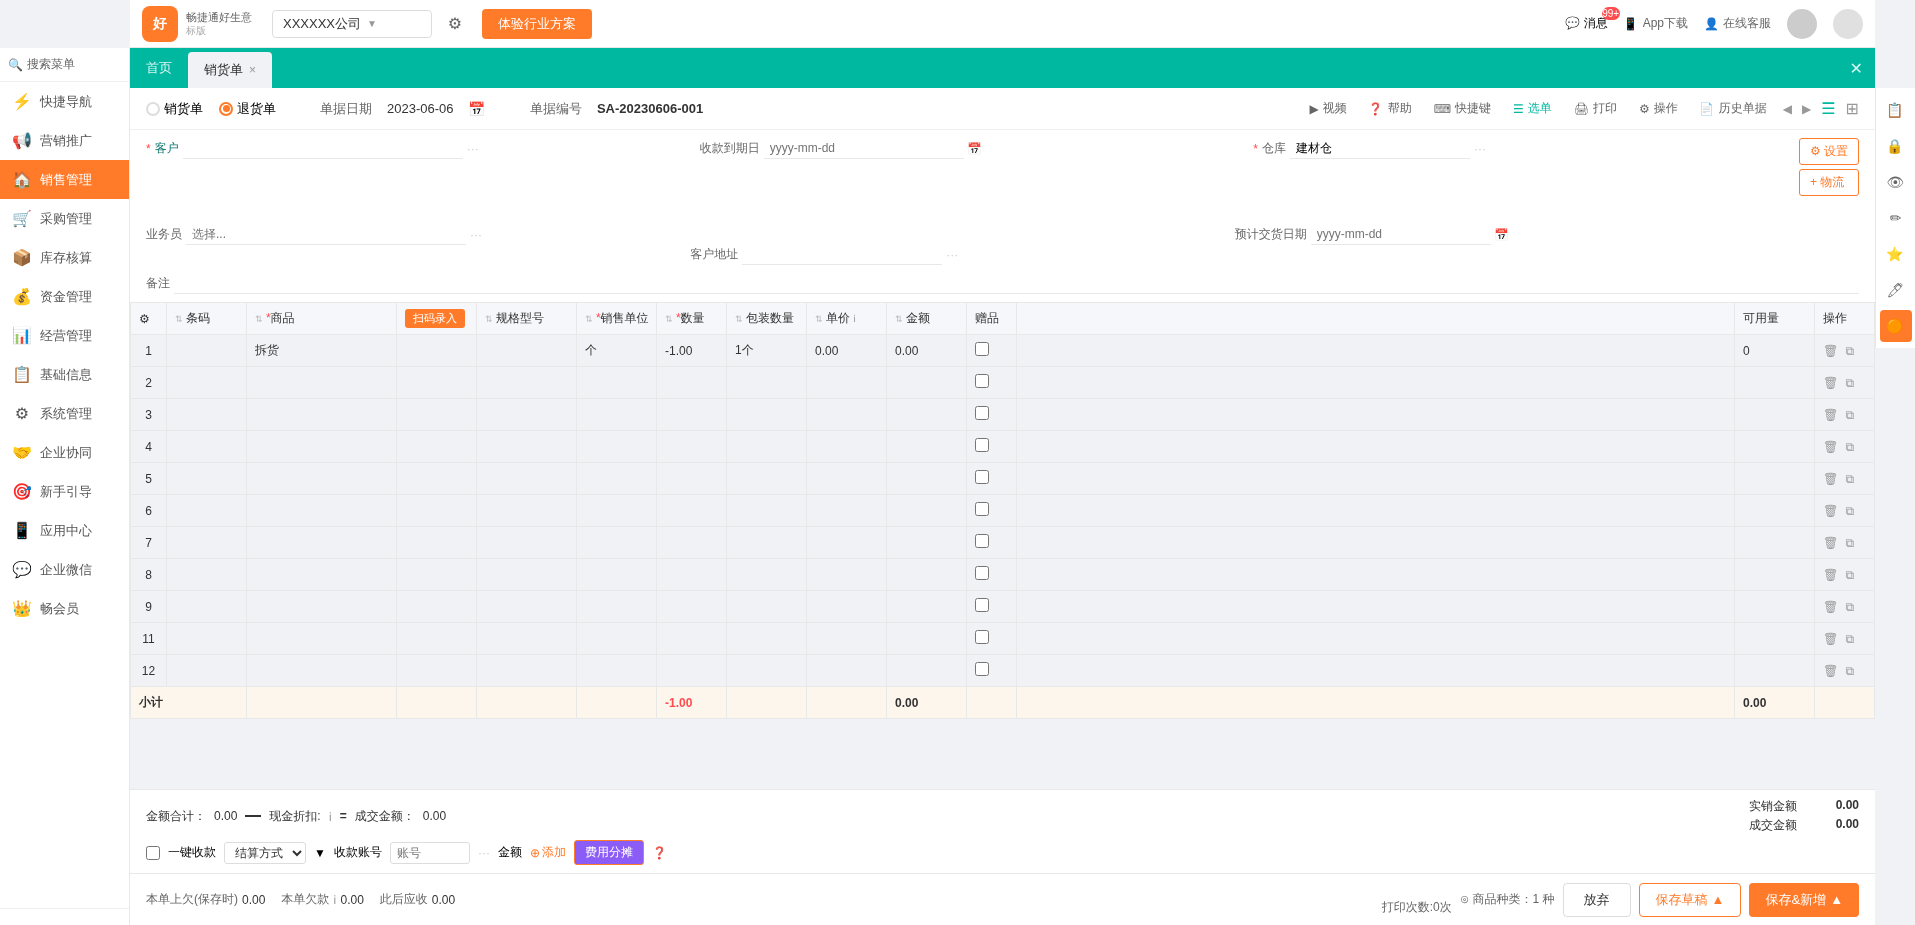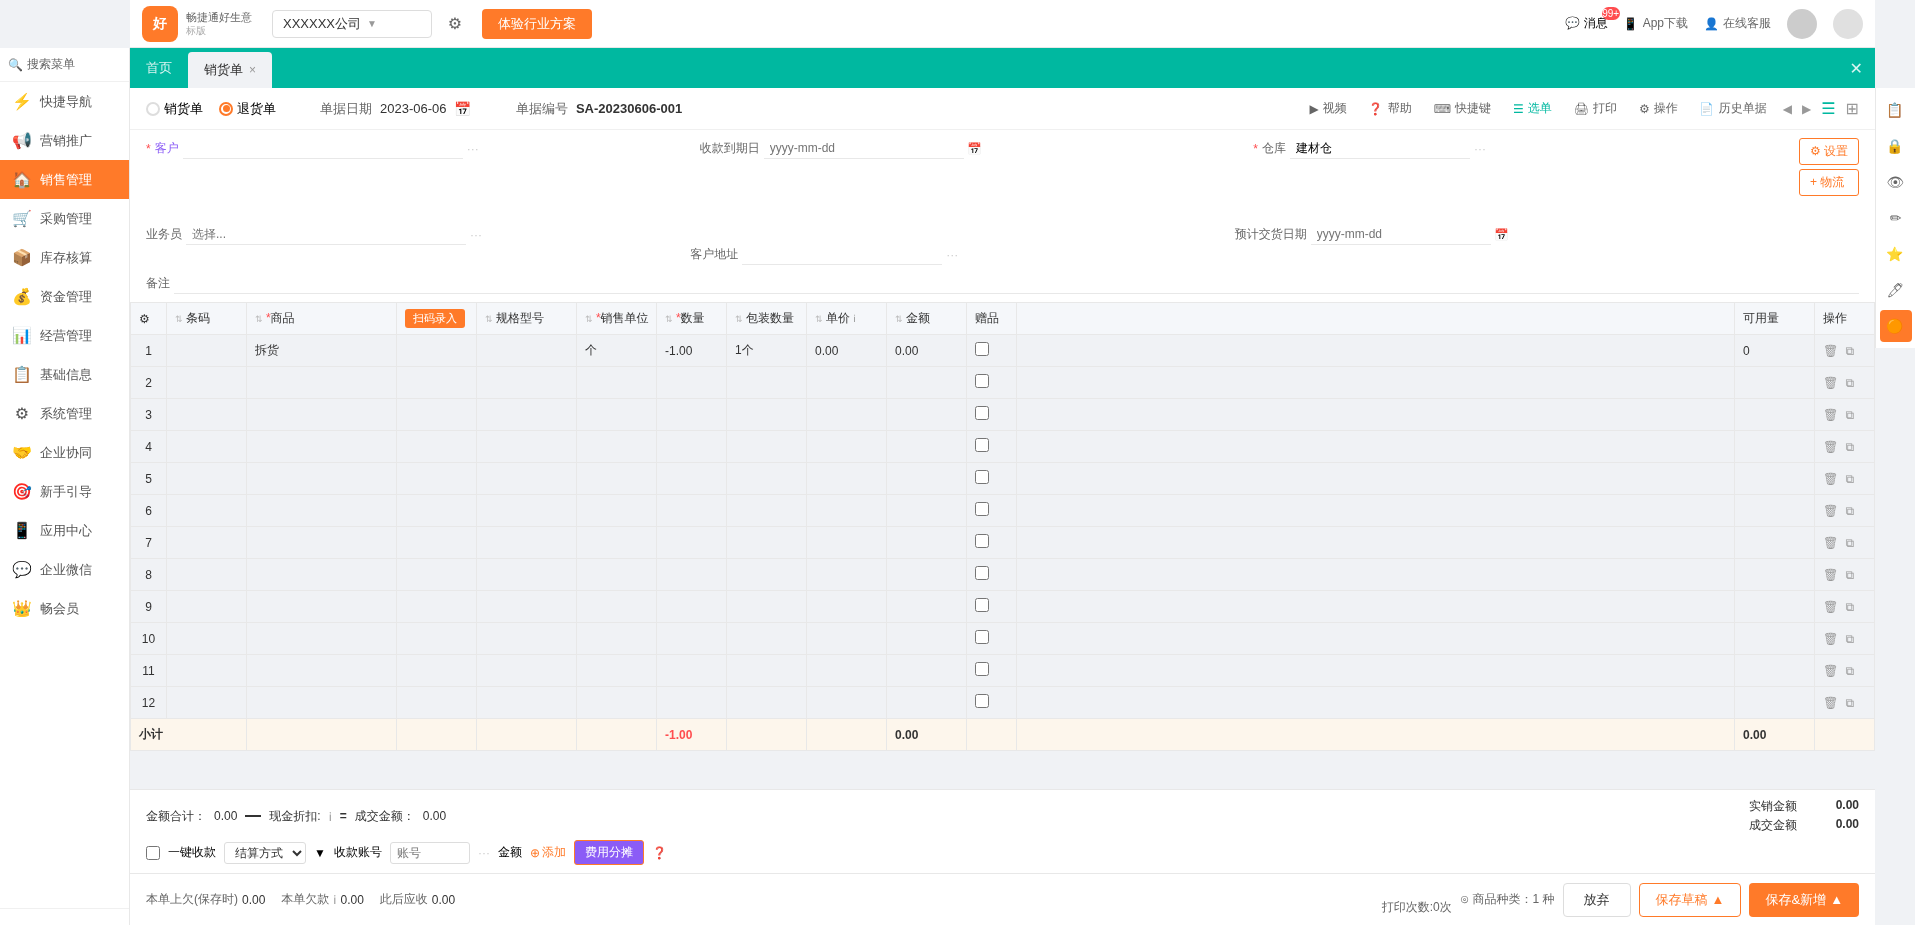--- a/index.html
+++ b/index.html
@@ -106,21 +106,21 @@
     .radio-group { display: flex; gap: 16px; align-items: center; }
     .radio-item { display: flex; align-items: center; gap: 4px; cursor: pointer; font-size: 13px; }
     .radio-dot {
       width: 14px; height: 14px; border-radius: 50%;
       border: 2px solid #ddd; background: white; display: flex; align-items: center; justify-content: center;
     }
     .radio-dot.active { border-color: #ff7a29; }
     .radio-dot.active::after {
       content: ''; width: 7px; height: 7px; border-radius: 50%; background: #ff7a29;
     }
-    .doc-meta { display: flex; align-items: center; gap: 8px; font-size: 13px; color: #333; margin-left: 20px; }
+    .doc-meta { display: flex; align-items: center; gap: 15px; font-size: 13px; color: #333; margin-left: 20px; }
     .doc-meta span { color: #666; }
     .calendar-icon { color: #999; font-size: 14px; cursor: pointer; }
     .toolbar-right {
       margin-left: auto; display: flex; align-items: center; gap: 10px;
     }
     .toolbar-btn {
       display: flex; align-items: center; gap: 4px;
       font-size: 12px; color: #666; cursor: pointer; padding: 2px 6px;
     }
     .toolbar-btn.active { color: #00b8a0; }
@@ -433,21 +433,21 @@
         <div style="color:#999;cursor:pointer;">◀</div>
         <div style="color:#999;cursor:pointer;">▶</div>
         <div style="color:#00b8a0;cursor:pointer;font-size:16px;">☰</div>
         <div style="color:#999;cursor:pointer;font-size:16px;">⊞</div>
       </div>
     </div>
 
     <div style="padding:8px 16px 4px; display:flex; gap:0; align-items:flex-start;">
       <div style="flex:1; display:flex; align-items:center; gap:4px;">
         <span style="color:#ff4d4f;">*</span>
-        <span style="color:#8b5cf6;font-size:12px;white-space:nowrap;">客户</span>
+        <span style="color:#0f766e;font-size:12px;white-space:nowrap;">客户</span>
         <input type="text" style="flex: 1 1 0%; border-top: none; border-right: none; border-left: none; border-image: initial; border-bottom: 1px solid rgb(232, 232, 232); padding: 3px 6px; font-size: 12px; outline: none; background: transparent; max-width: 280px;">
         <span style="color:#ccc;cursor:pointer;">···</span>
       </div>
       <div style="flex:1; display:flex; align-items:center; gap:4px; padding-left:20px;">
         <span style="color:#666;font-size:12px;white-space:nowrap;">收款到期日</span>
         <input type="text" placeholder="yyyy-mm-dd" style="flex: 1 1 0%; border-top: none; border-right: none; border-left: none; border-image: initial; border-bottom: 1px solid rgb(232, 232, 232); padding: 3px 6px; font-size: 12px; outline: none; background: transparent; max-width: 200px; color: rgb(204, 204, 204);">
         <span style="color:#ccc;cursor:pointer;">📅</span>
       </div>
       <div style="flex:1; display:flex; align-items:center; gap:4px; padding-left:20px;">
         <span style="color:#ff4d4f;">*</span>
@@ -691,39 +691,20 @@
       <td></td>
       <td><input type="checkbox" style="width: 14px; height: 14px;"></td>
       <td style="flex:1;"></td>
       <td></td>
       <td>
         <span style="cursor:pointer;color:#999;margin-right:4px;">🗑</span>
         <span style="cursor:pointer;color:#999;">⧉</span>
       </td>
     </tr>
             <tr>
-      <td class="row-num">10</td>
-      <td></td>
-      <td></td>
-      <td></td>
-      <td></td>
-      <td></td>
-      <td class=""></td>
-      <td></td>
-      <td></td>
-      <td></td>
-      <td><input type="checkbox" style="width: 14px; height: 14px;"></td>
-      <td style="flex:1;"></td>
-      <td></td>
-      <td>
-        <span style="cursor:pointer;color:#999;margin-right:4px;">🗑</span>
-        <span style="cursor:pointer;color:#999;">⧉</span>
-      </td>
-    </tr>
-            <tr>
       <td class="row-num">11</td>
       <td></td>
       <td></td>
       <td></td>
       <td></td>
       <td></td>
       <td class=""></td>
       <td></td>
       <td></td>
       <td></td>

